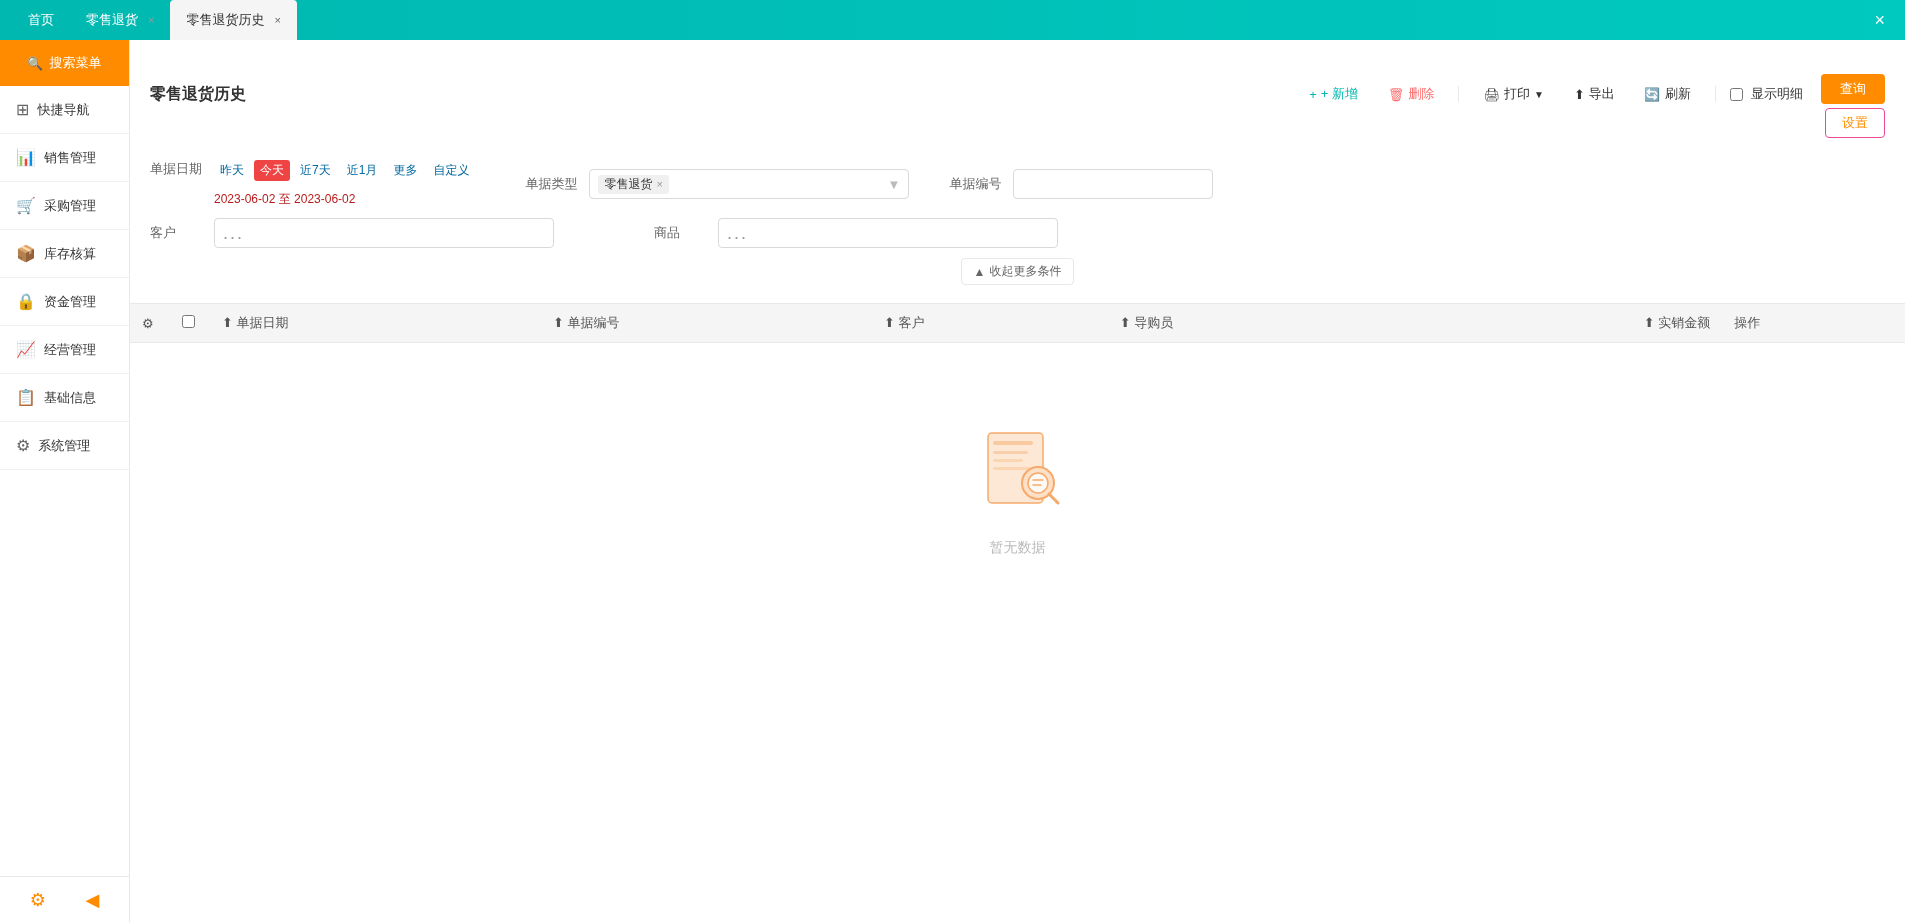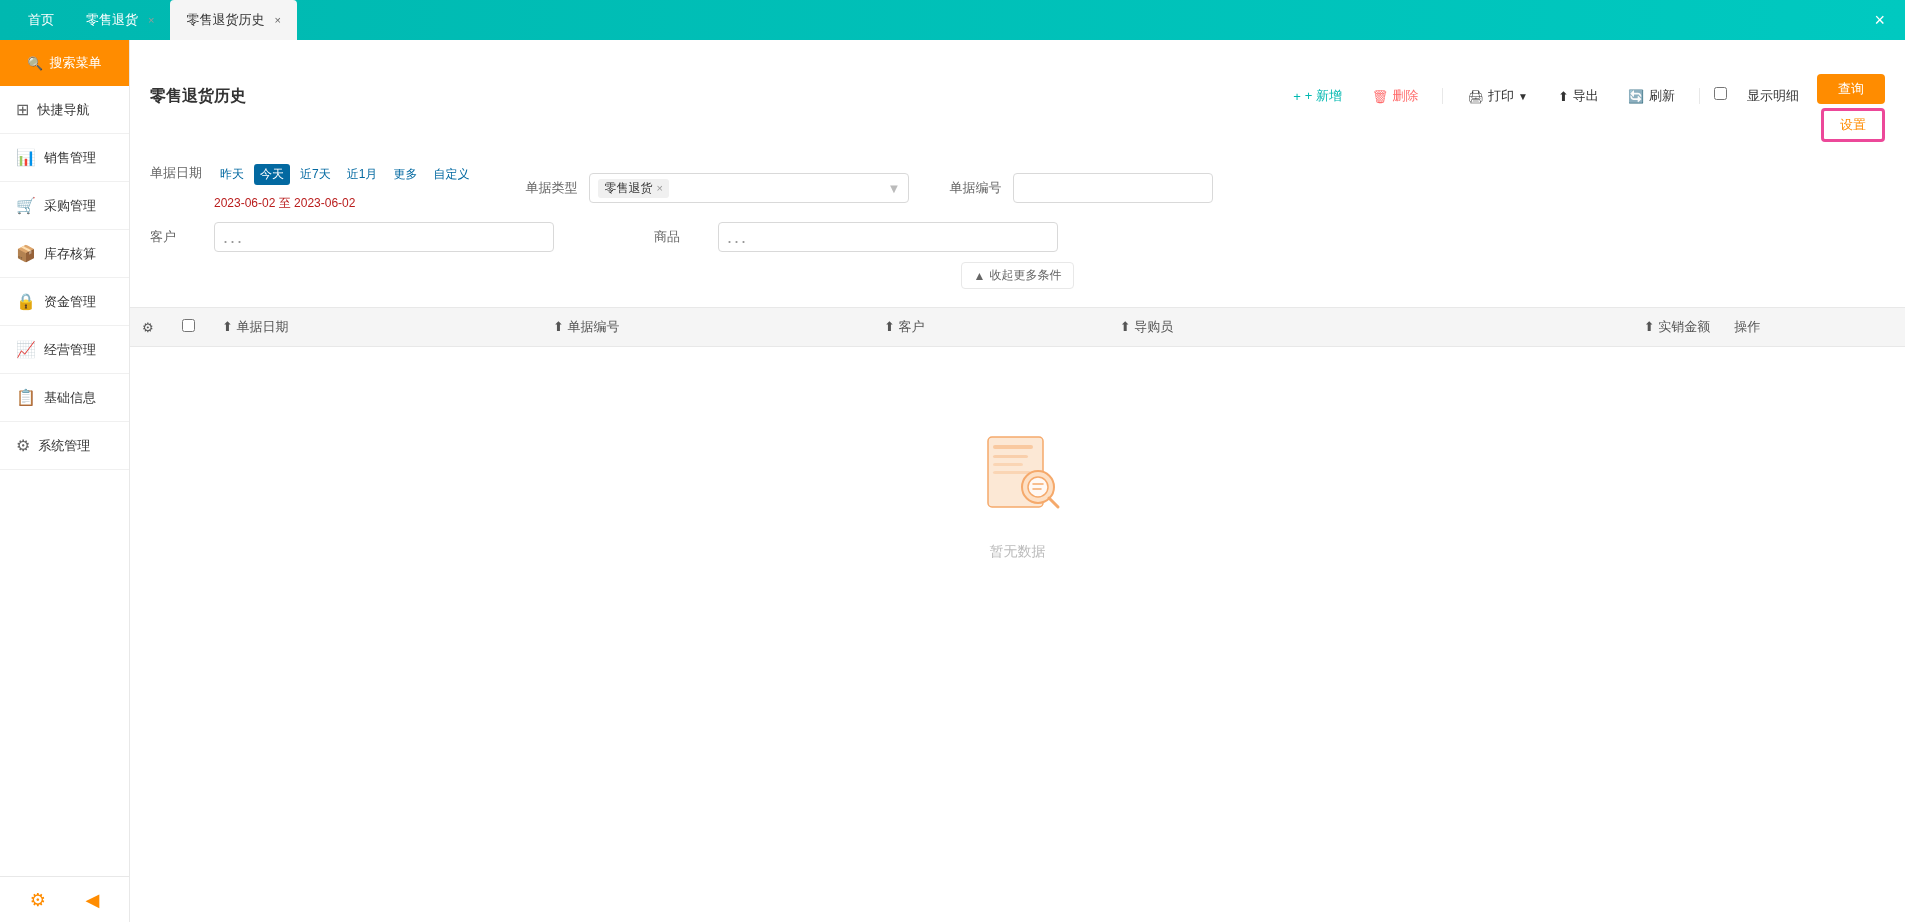--- a/index.html
+++ b/index.html
@@ -161,27 +161,27 @@
       border: none;
       margin-top: 24px;
     }
     .btn-settings {
       background: #fff;
       color: #ff8c00;
       border-radius: 4px;
       padding: 5px 16px;
       font-size: 13px;
       cursor: pointer;
-      border: 3px solid #ec4899;
+      border: 1px solid #ec4899;
       margin-left: 4px;
     }
     .show-detail-checkbox {
       display: flex;
-      align-items: flex-start;
-      gap: 20px;
+      align-items: center;
+      gap: 8px;
       font-size: 13px;
       color: #333;
     }
 
     
     .filter-area {
       padding: 10px 0 0 0;
     }
     .filter-row {
       display: flex;
@@ -201,21 +201,21 @@
       gap: 4px;
       font-size: 12px;
     }
     .date-btn {
       padding: 2px 6px;
       color: #0369a1;
       cursor: pointer;
       border-radius: 3px;
     }
     .date-btn.active {
-      background: #0369a1;
+      background: #ef4444;
       color: #fff;
       border-radius: 3px;
     }
     .date-range {
       font-size: 12px;
       color: #b91c1c;
       margin-top: 10px;
     }
     .filter-input {
       height: 30px;

